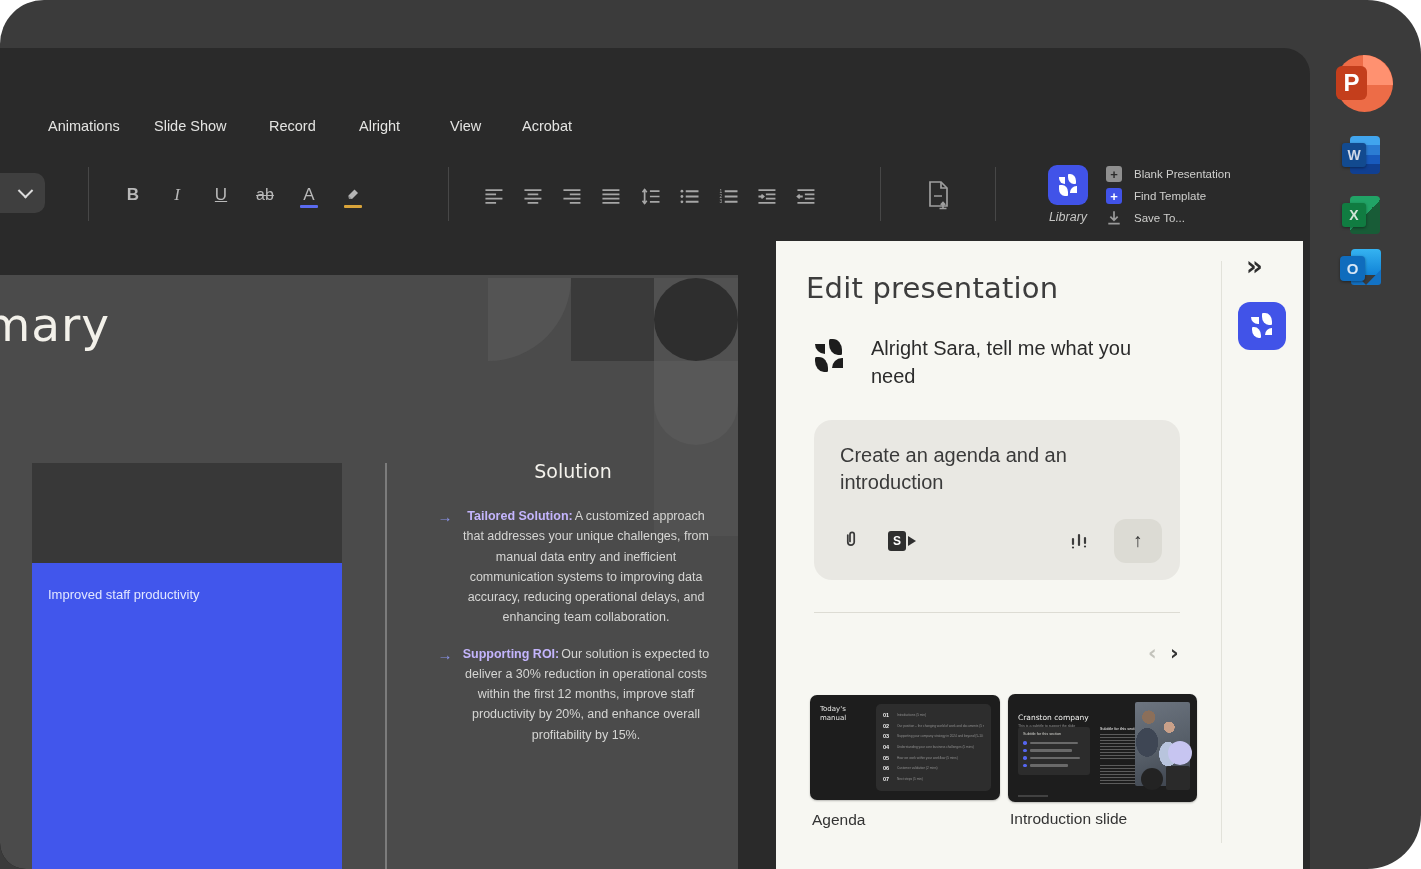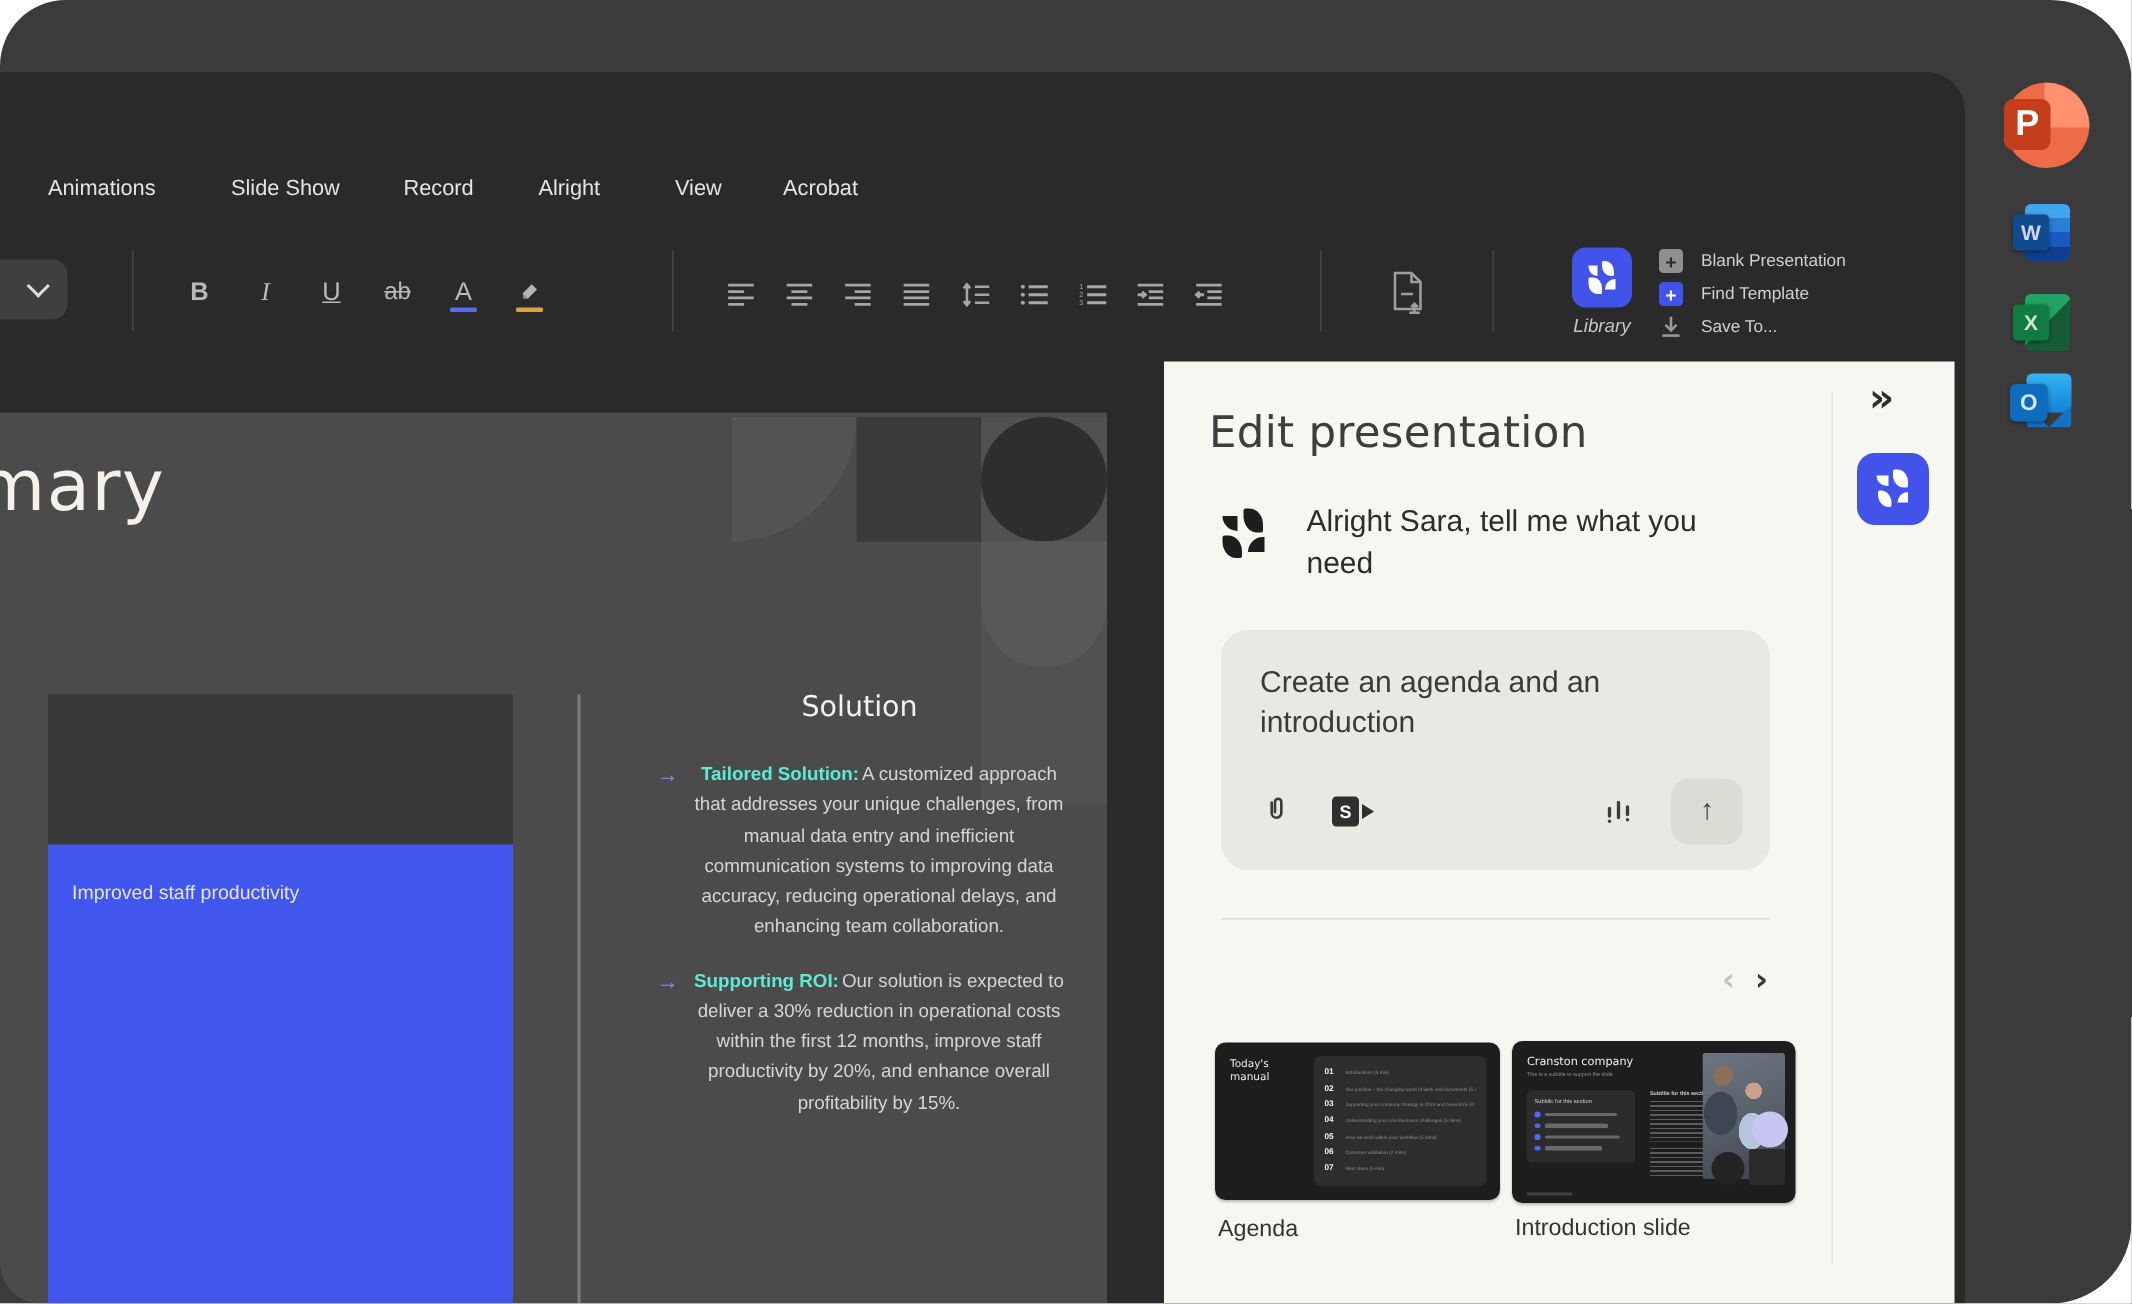--- a/index.html
+++ b/index.html
@@ -84,21 +84,21 @@
   .darkbox{position:absolute;left:32px;top:188px;width:310px;height:100px;background:#383838;}
   .bluebox{position:absolute;left:32px;top:288px;width:310px;height:306px;background:#4156EC;padding:16px 16px 0 16px;}
   .stat-value{color:#fff;font-size:63px;font-weight:200;font-family:"DejaVu Sans",sans-serif;letter-spacing:1px;line-height:1.04;}
   .stat-label{color:#e2e7ff;font-size:13px;margin-top:8px;}
   .v-divider{position:absolute;left:385px;top:188px;width:2px;height:406px;background:#7c7c7c;}
   .solution{position:absolute;left:432px;top:185px;width:282px;text-align:center;}
   .solution h3{margin:0 0 24px 0;color:#f4f2ec;font-size:19px;font-weight:500;font-family:"DejaVu Sans",sans-serif;}
   .bullet{display:flex;margin-bottom:16px;}
   .bullet .arrow{color:#8a93e8;font-size:15px;width:26px;flex:0 0 26px;line-height:1.4;}
   .bullet p{margin:0;color:#d5d5d3;font-size:12.5px;line-height:1.62;width:256px;}
-  .bullet strong{color:#5eead4;margin-right:2px;}
+  .bullet strong{color:#c4b5fd;margin-right:2px;}
 
   
   .panel{position:absolute;left:776px;top:193px;width:527px;height:628px;background:#F7F7F2;overflow:hidden;}
   .collapse{position:absolute;left:470px;top:10px;font-size:26px;color:#2e2e2e;cursor:pointer;font-family:"DejaVu Sans",sans-serif;font-weight:bold;}
   .panel-vline{position:absolute;left:445px;top:20px;width:1px;height:582px;background:#e2e2da;}
   .panel-blue-btn{position:absolute;left:462px;top:61px;width:48px;height:48px;background:#4153E8;border-radius:12px;cursor:pointer;
     display:flex;align-items:center;justify-content:center;color:#fff;}
   .panel-title{position:absolute;left:30px;top:30px;color:#3d3d3d;font-size:29px;font-weight:500;
     font-family:"DejaVu Sans",sans-serif;letter-spacing:.2px;}
   .msg-row{position:absolute;left:36px;top:94px;display:flex;gap:25px;}
@@ -115,21 +115,21 @@
     color:#3a3a3a;font-size:19px;font-weight:bold;cursor:pointer;font-family:"DejaVu Sans",sans-serif;}
   .panel-hr{position:absolute;left:38px;top:371px;width:366px;height:1px;background:#dddcd4;}
   .sugg-heading{position:absolute;left:36px;top:398px;color:#2f2f2f;font-size:19.5px;font-weight:bold;letter-spacing:.1px;}
   .nav-chev{position:absolute;top:402px;font-size:21px;font-weight:bold;cursor:pointer;font-family:"DejaVu Sans",sans-serif;line-height:1;}
   .nav-prev{left:372px;color:#c3c3bc;}
   .nav-next{left:394px;color:#353535;}
 
   
   .thumb{position:absolute;background:#1d1d1d;border-radius:7px;overflow:hidden;cursor:pointer;box-shadow:0 1px 2px rgba(0,0,0,.25);}
   .thumb1{left:34px;top:454px;width:190px;height:105px;padding:10px;}
-  .thumb2{left:232px;top:453px;width:189px;height:108px;padding:9px 10px;}
+  .thumb2{left:232px;top:453px;width:189px;height:108px;padding:19px 10px;}
   .thumb-label{position:absolute;color:#333;font-size:15.5px;cursor:pointer;}
   .label1{left:36px;top:570px;}
   .label2{left:234px;top:569px;}
   .t1-title{color:#e9e9e7;font-size:7px;line-height:1.3;width:46px;font-family:"DejaVu Sans",sans-serif;}
   .t1-panel{position:absolute;left:66px;top:9px;width:115px;height:87px;background:#2d2d2d;border-radius:5px;padding:6px 7px;}
   .t1-row{display:flex;align-items:center;height:10.6px;gap:5px;}
   .t1-num{color:#f2f2f2;font-size:5.5px;font-weight:bold;width:9px;flex:0 0 9px;}
   .t1-txt{color:#8f8f8f;font-size:3.2px;white-space:nowrap;overflow:hidden;}
   .t2-title{color:#f0f0ee;font-size:7.5px;font-family:"DejaVu Sans",sans-serif;}
   .t2-sub{color:#8f8f8f;font-size:3.6px;margin-top:2px;}
@@ -174,21 +174,21 @@
       <span class="excel-front">X</span>
     </div>
     <div class="dock-icon outlook-icon">
       <span class="ol-back"></span>
       <span class="ol-env"></span>
       <span class="ol-front">O</span>
     </div>
 
     <div class="window">
 
-      <span class="tab" style="left:32px">Animations</span>
+      <span class="tab" style="left:48px">Animations</span>
       <span class="tab" style="left:154px">Slide Show</span>
       <span class="tab" style="left:269px">Record</span>
       <span class="tab" style="left:359px">Alright</span>
       <span class="tab" style="left:450px">View</span>
       <span class="tab" style="left:522px">Acrobat</span>
 
       <div class="chev-btn">
         <span class="chev-glyph"></span>
       </div>
       <div class="tb-divider" style="left:88px"></div>

